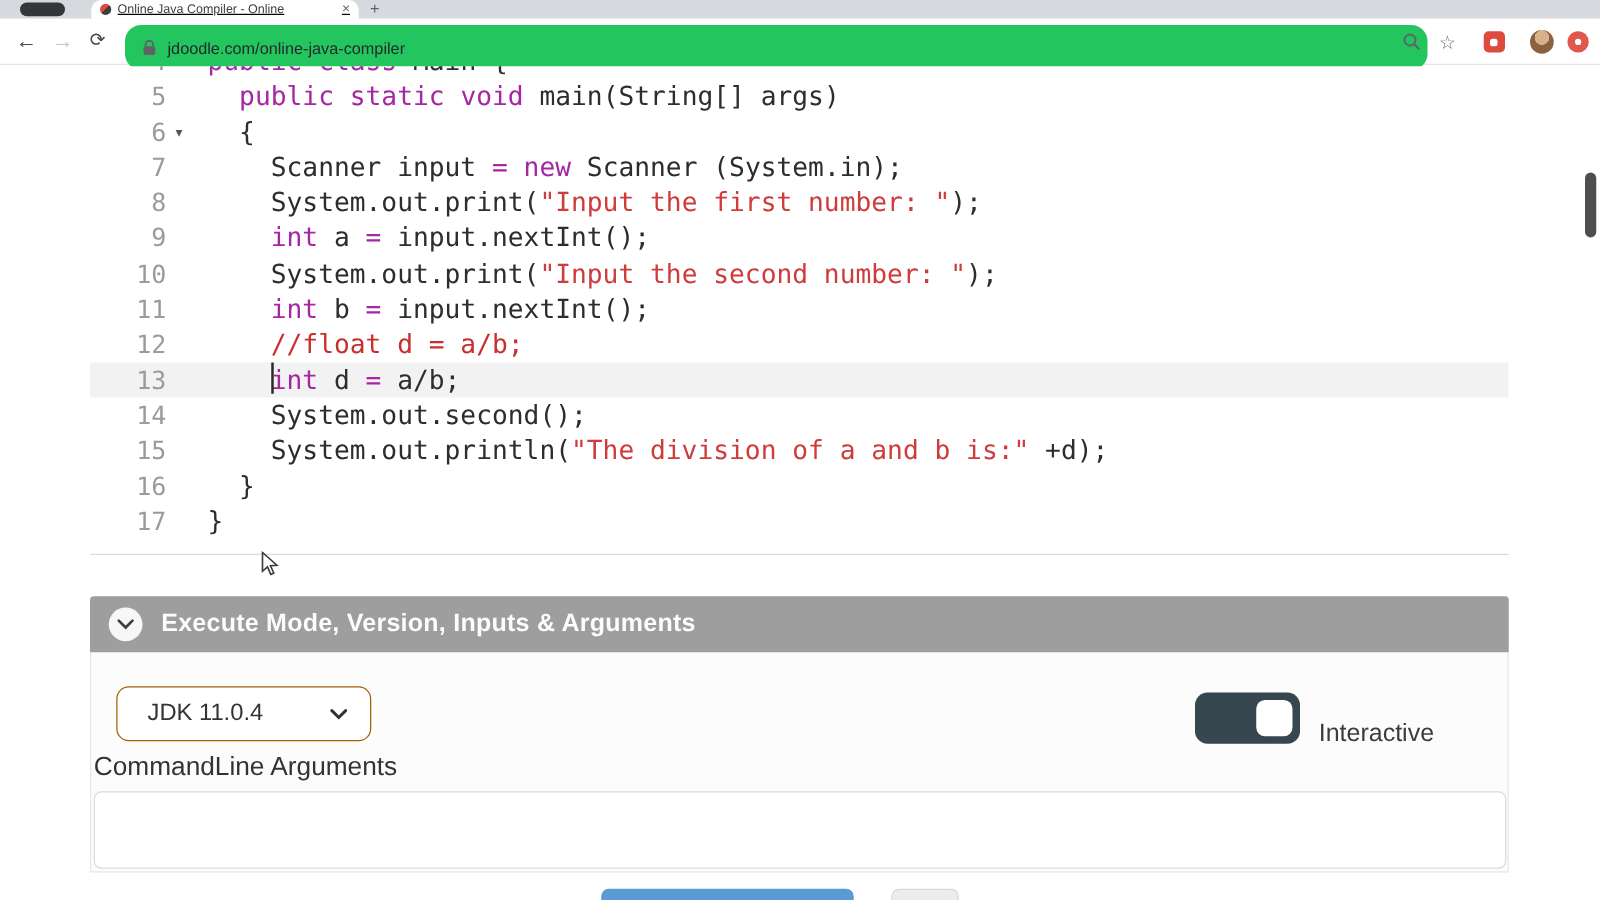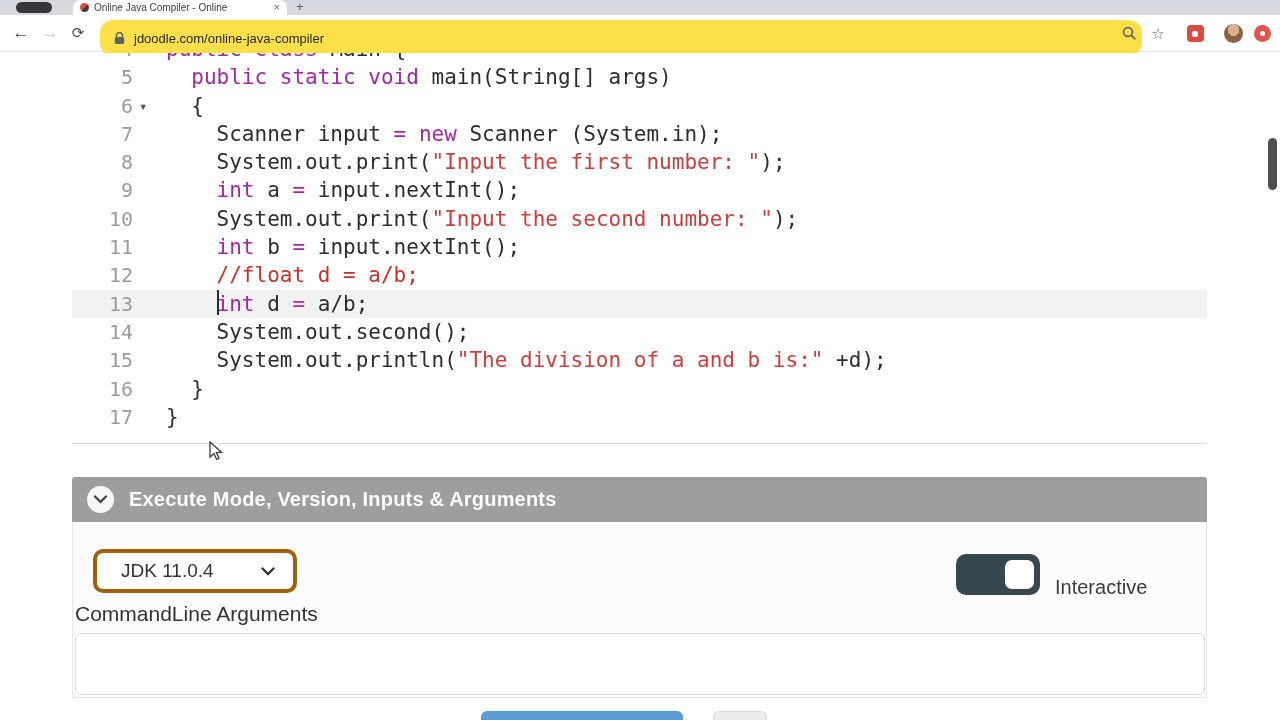--- a/index.html
+++ b/index.html
@@ -2,32 +2,32 @@
 <html style="--keyword: #A626A4; --string: #CE3C3C; --comment: #C7302B; --code-default: #2D2D2D; --line-number: #9B9B9B; --active-line-bg: #F2F2F2; --panel-header-bg: #9E9E9E; --toggle-on-bg: #37474F; --execute-button-bg: #5B9BD5;"><head>
 <meta charset="utf-8">
 <style>
   * { box-sizing: border-box; }
   body { margin: 0; background: #fff; font-family: "Liberation Sans", sans-serif; }
   .page { position: relative; width: 1280px; height: 720px; background: #fff; overflow: hidden; }
 
   
   .tabstrip { position: absolute; top: 0; left: 0; right: 0; height: 15px; background: #D6D9DD; }
   .win-controls { position: absolute; left: 16px; top: 2px; width: 36px; height: 11px; border-radius: 6px; background: #35363A; }
-  .tab { position: absolute; left: 73px; top: 0; width: 214px; height: 15px; background: #fff; border-radius: 8px 8px 0 0; display: flex; align-items: center; padding: 0 7px; }
+  .tab { position: absolute; left: 73px; top: 0; width: 214px; height: 15px; background: #fff; border-radius: 8px 8px 0 0; display: flex; align-items: center; padding: 0 7px; text-decoration: underline; }
   .favicon { width: 9px; height: 9px; border-radius: 50%; background: linear-gradient(135deg, #E04B3F 50%, #3E3E40 50%); margin-right: 5px; flex: none; }
   .tab-title { font-size: 10px; color: #3C4043; white-space: nowrap; overflow: hidden; text-overflow: ellipsis; flex: 1; }
   .tab-close { font-size: 11px; color: #5F6368; margin-left: 4px; flex: none; line-height: 15px; }
   .newtab { position: absolute; left: 296px; top: 0; height: 15px; line-height: 14px; font-size: 13px; color: #5F6368; }
 
   .navbar { position: absolute; top: 15px; left: 0; right: 0; height: 37px; background: #fff; border-bottom: 1px solid #E4E5E7; }
   .nav-btn { position: absolute; top: 0; height: 37px; line-height: 36px; font-size: 17px; color: #46494D; text-align: center; width: 24px; }
   .nav-back { left: 9px; }
   .nav-fwd { left: 38px; color: #C3C6CA; }
   .nav-reload { left: 66px; font-size: 15px; }
-  .urlbar { position: absolute; left: 100px; top: 5px; width: 1042px; height: 36px; border-radius: 13px; background: #fde047; display: flex; align-items: center; padding: 0 14px; }
+  .urlbar { position: absolute; left: 100px; top: 5px; width: 1042px; height: 36px; border-radius: 13px; background: #22c55e; display: flex; align-items: center; padding: 0 14px; }
   .url-text { font-size: 13px; color: #26282B; margin-left: 9px; }
   .nav-ico { position: absolute; top: 0; height: 37px; display: flex; align-items: center; justify-content: center; }
   .ico-zoom { left: 1118px; width: 22px; }
   .ico-star { left: 1147px; width: 22px; font-size: 15px; color: #5F6368; }
   .ext-red { left: 1185px; width: 20px; }
   .ext-red .sq { width: 17px; height: 17px; border-radius: 4px; background: #DD4B3E; position: relative; }
   .ext-red .sq::after { content: ""; position: absolute; left: 5.5px; top: 5.5px; width: 6px; height: 6px; border-radius: 2px; background: #fff; }
   .ico-avatar { left: 1222px; width: 22px; }
   .ico-avatar .av { width: 19px; height: 19px; border-radius: 50%; background: radial-gradient(circle at 50% 32%, #D9B08C 0 36%, #8A6242 37% 100%); }
   .ico-menu { left: 1251px; width: 22px; }
@@ -53,21 +53,21 @@
 
   
   .scroll-thumb { position: absolute; left: 1268px; top: 138px; width: 9px; height: 52px; border-radius: 5px; background: #4E4E4E; }
 
   
   .panel-header { position: absolute; left: 72px; top: 477px; width: 1135px; height: 45px; background: var(--panel-header-bg); border-radius: 3px 3px 0 0; display: flex; align-items: center; }
   .hdr-circle { width: 27px; height: 27px; border-radius: 50%; background: #F7F7F7; margin-left: 15px; display: flex; align-items: center; justify-content: center; flex: none; }
   .panel-title { color: #FCFCFC; font-size: 20px; font-weight: 700; margin-left: 15px; letter-spacing: 0.2px; }
 
   .panel-body { position: absolute; left: 72px; top: 522px; width: 1135px; height: 176px; background: #FCFCFC; border: 1px solid #E7E7E7; border-top: none; }
-  .jdk-select { position: absolute; left: 20px; top: 27px; width: 204px; height: 44px; background: #fff; border: 4px solid #a16207; border-radius: 10px; display: flex; align-items: center; padding: 0 18px 0 24px; }
+  .jdk-select { position: absolute; left: 20px; top: 27px; width: 204px; height: 44px; background: #fff; border: 1px solid #a16207; border-radius: 10px; display: flex; align-items: center; padding: 0 18px 0 24px; }
   .jdk-label { font-size: 19px; color: #333; flex: 1; }
   .toggle { position: absolute; left: 883px; top: 32px; width: 84px; height: 41px; border-radius: 10px; background: var(--toggle-on-bg); }
   .knob { position: absolute; right: 6px; top: 6px; width: 29px; height: 29px; border-radius: 7px; background: #fff; }
   .toggle-label { position: absolute; left: 982px; top: 45px; height: 41px; line-height: 41px; font-size: 20px; color: #3C3C3C; }
   .cmd-label { position: absolute; left: 2px; top: 80px; font-size: 21px; font-weight: 400; color: #333; }
   .cmd-input { position: absolute; left: 2px; top: 111px; width: 1130px; height: 62px; background: #fff; border: 1px solid #DCDCDC; border-radius: 6px; resize: none; font-family: "Liberation Sans", sans-serif; font-size: 16px; padding: 8px 12px; outline: none; }
 
   .btn-primary { position: absolute; left: 481px; top: 711px; width: 202px; height: 26px; border-radius: 6px 6px 0 0; background: var(--execute-button-bg); border: none; }
   .btn-secondary { position: absolute; left: 713px; top: 711px; width: 54px; height: 26px; border-radius: 6px 6px 0 0; background: #ECECEC; border: 1px solid #D8D8D8; }
 </style>

